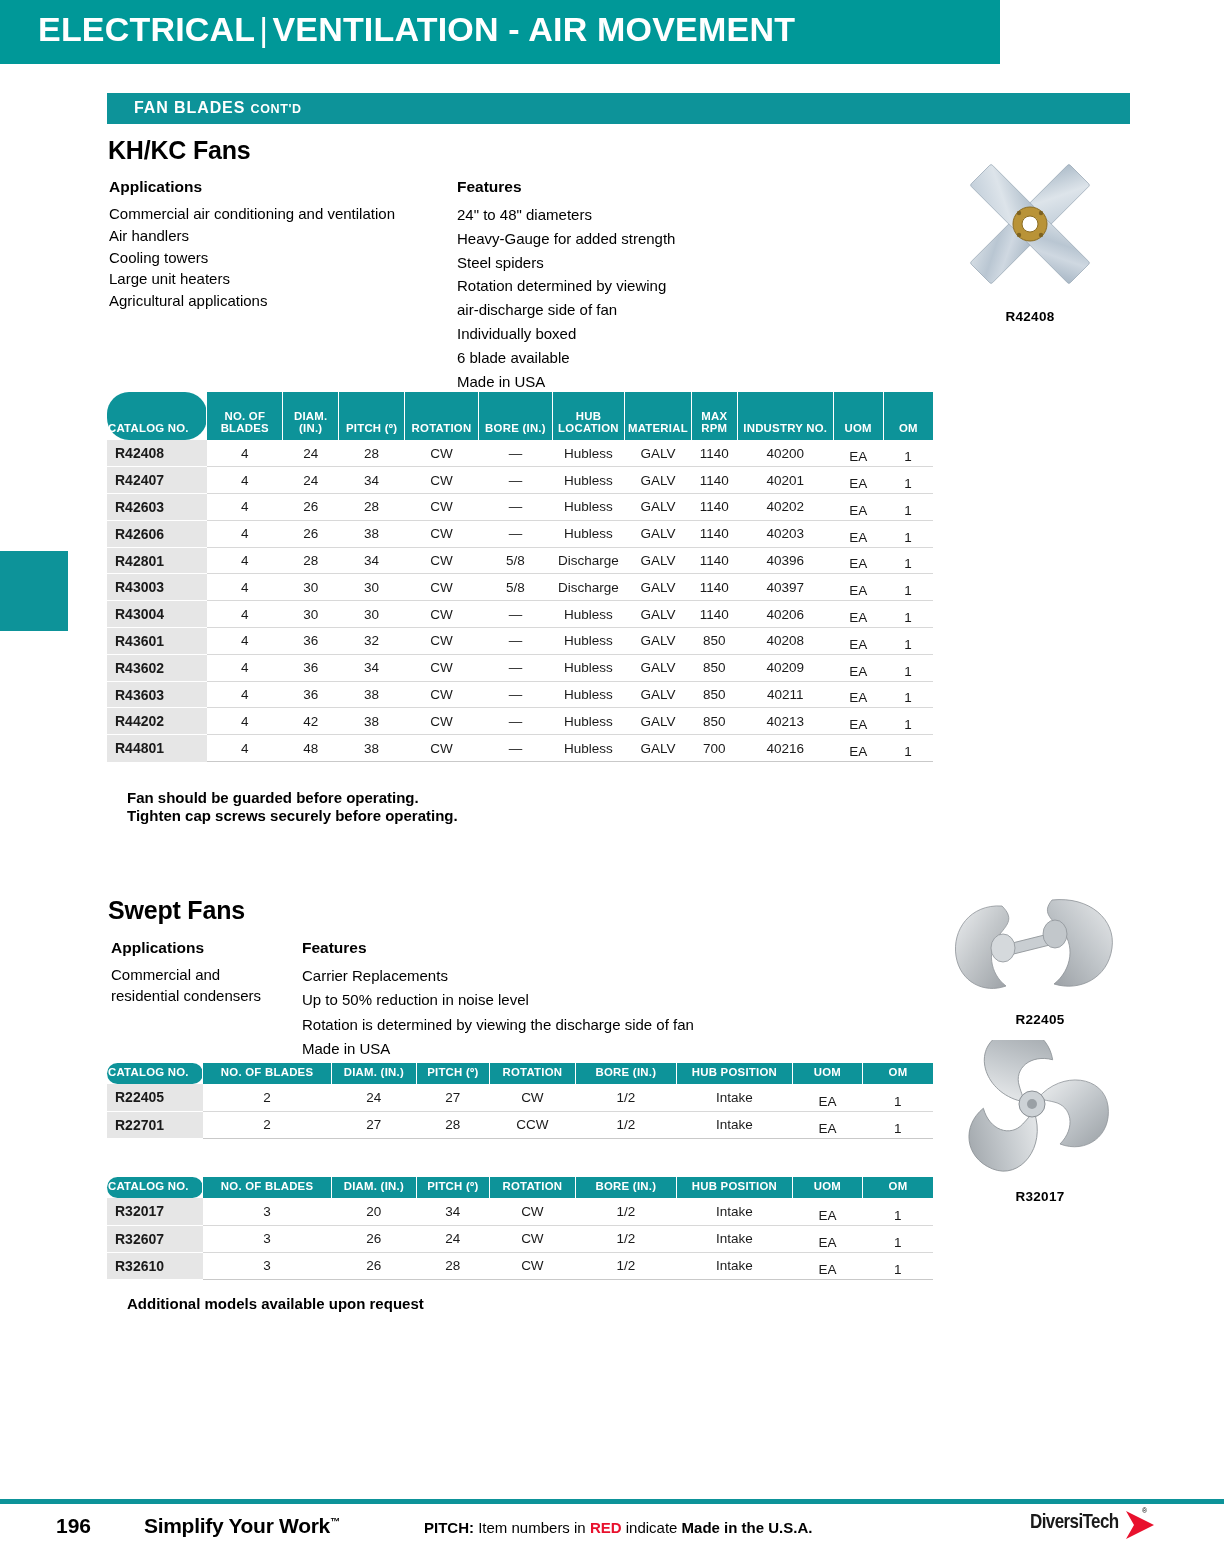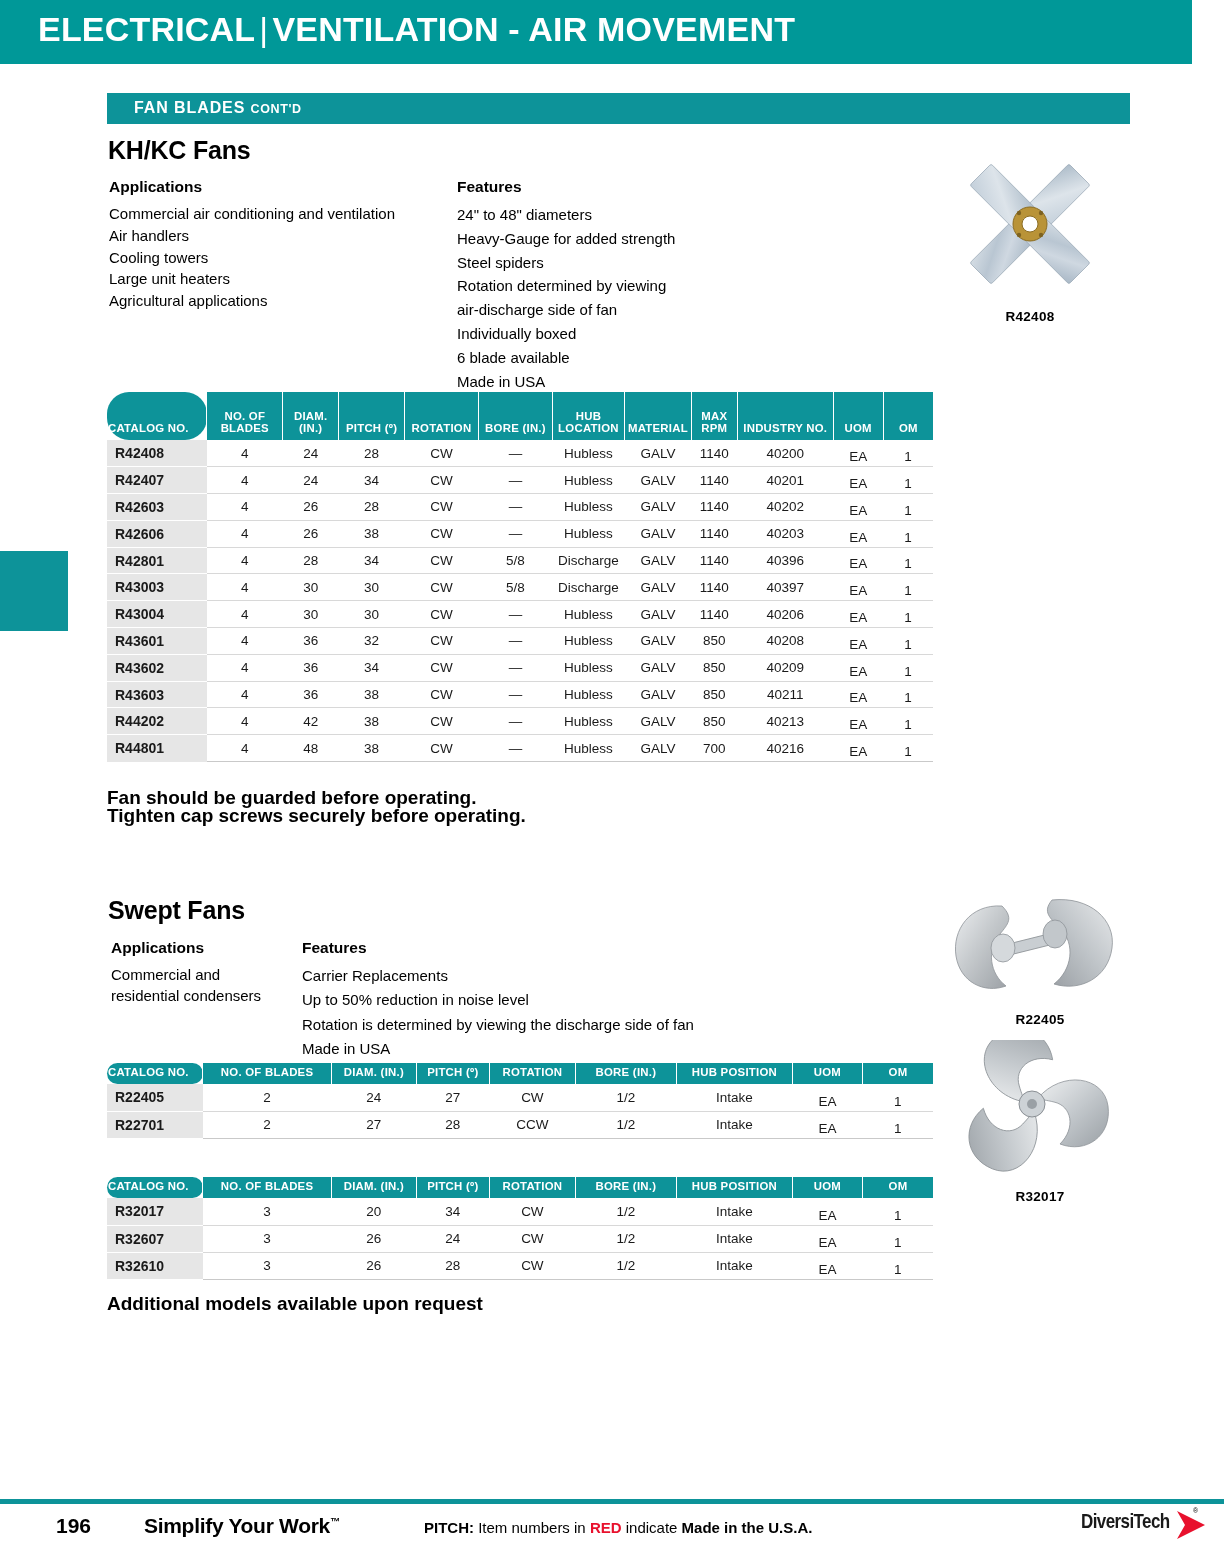--- a/index.html
+++ b/index.html
@@ -8,21 +8,21 @@
     width:1224px; height:1557px;
     background:#ffffff;
     font-family:"Liberation Sans", sans-serif;
     color:#000;
     position:relative;
     overflow:hidden;
   }
 
   
   .page-header{
-    position:absolute; left:0; top:0; width:1192px; height:64px;
+    position:absolute; left:0; top:0; width:1000px; height:64px;
     background:#009898;
   }
   .page-header .title{
     position:absolute; left:38px; top:10px;
     font-size:34px; font-weight:bold; color:#fff;
     letter-spacing:0.2px; white-space:nowrap;
   }
   .page-header .title .bar{
     font-weight:400; padding:0 4px;
   }
@@ -121,21 +121,21 @@
 
   
   #table-swept-2, #table-swept-3{ width:826px; }
   #table-swept-2{ left:107px; top:1063px; }
   #table-swept-3{ left:107px; top:1177px; }
   #table-swept-2 thead th, #table-swept-3 thead th{ height:21px; padding-top:3px; }
   #table-swept-2 tbody td, #table-swept-3 tbody td{ height:27px; }
 
   
   .note-bold{
-    position:absolute; font-size:19px; font-weight:bold; line-height:17.5px;
+    position:absolute; font-size:15px; font-weight:bold; line-height:17.5px;margin-left:20px;
   }
   #kh-warning{ left:107px; top:789px; }
   #swept-note{ left:107px; top:1295px; }
 
   
   .footer-rule{
     position:absolute; left:0; top:1499px; width:1224px; height:5px;
     background:#0d9399;
   }
   .footer-page{
@@ -149,21 +149,21 @@
   .footer-tag sup{ font-size:10px; }
   .footer-note{
     position:absolute; left:424px; top:1519px;
     font-size:15px;
   }
   .footer-note .lbl{ font-weight:bold; }
   .footer-note .red{ color:#e8112d; font-weight:bold; }
   .footer-note .usa{ font-weight:bold; }
 
   .footer-logo{
-    position:absolute; left:1081px; top:1505px; width:140px; height:40px;
+    position:absolute; left:1030px; top:1505px; width:140px; height:40px;
   }
   .footer-logo .brand{
     position:absolute; left:0; top:6px;
     font-size:17px; font-weight:bold; letter-spacing:-0.6px;
     color:#1a1a1a; font-family:"Liberation Sans", sans-serif;
     transform:scaleY(1.15); transform-origin:left top;
   }
   .footer-logo .reg{ position:absolute; left:112px; top:2px; font-size:7px; }
 </style>
 </head>

